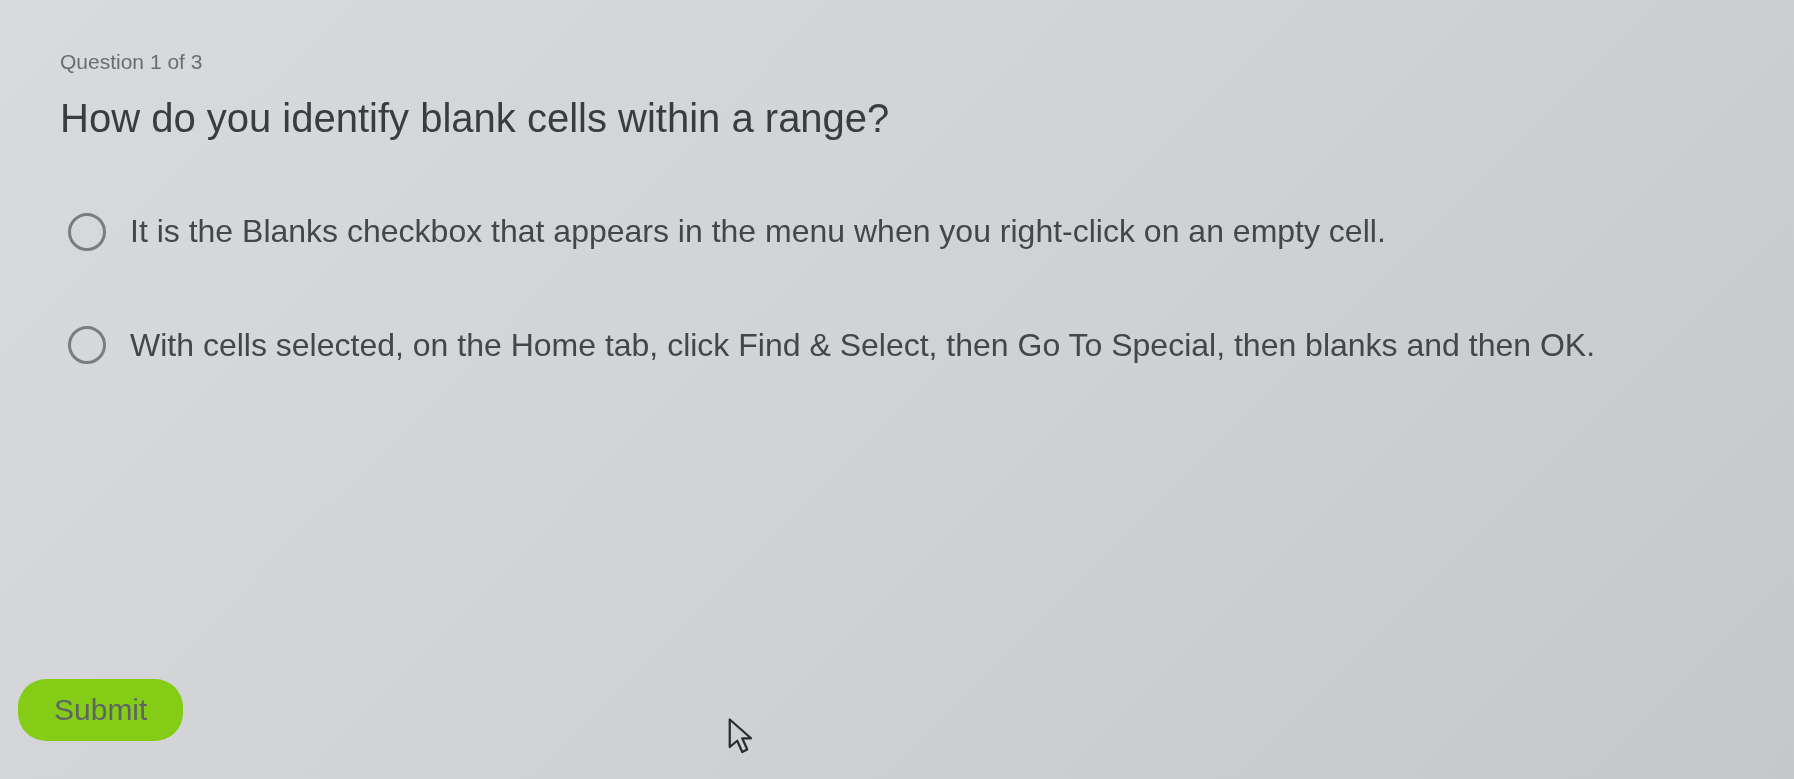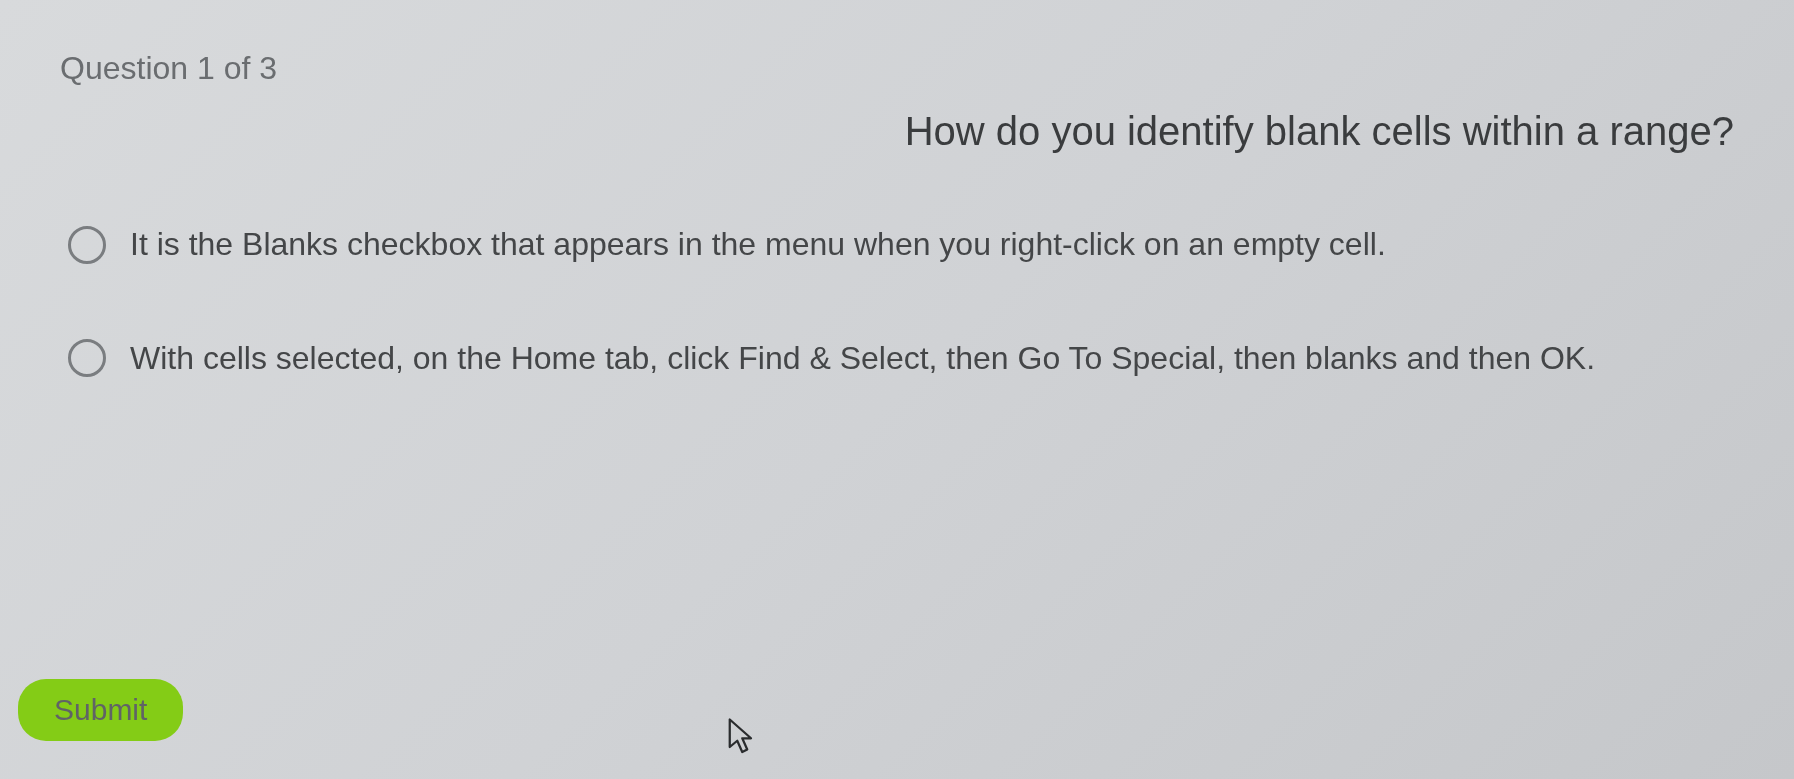--- a/index.html
+++ b/index.html
@@ -11,30 +11,29 @@
       font-family: 'Segoe UI', Tahoma, Geneva, Verdana, sans-serif;
       background: linear-gradient(135deg, #d8dadc 0%, #d0d2d5 50%, #c5c7ca 100%);
       width: 1794px;
       height: 779px;
       padding: 50px 60px 30px 60px;
       position: relative;
       overflow: hidden;
     }
     .question-counter {
       color: #6a6d70;
-      font-size: 32px;
+      font-size: 21px;
       font-weight: 400;
       margin-bottom: 22px;
     }
     .question-text {
       color: #3a3c3e;
       font-size: 40px;
       font-weight: 400;
       margin-bottom: 70px;
-      text-align: right;
     }
     .options {
       display: flex;
       flex-direction: column;
       gap: 72px;
       margin-left: 8px;
     }
     .option {
       display: flex;
       align-items: center;

